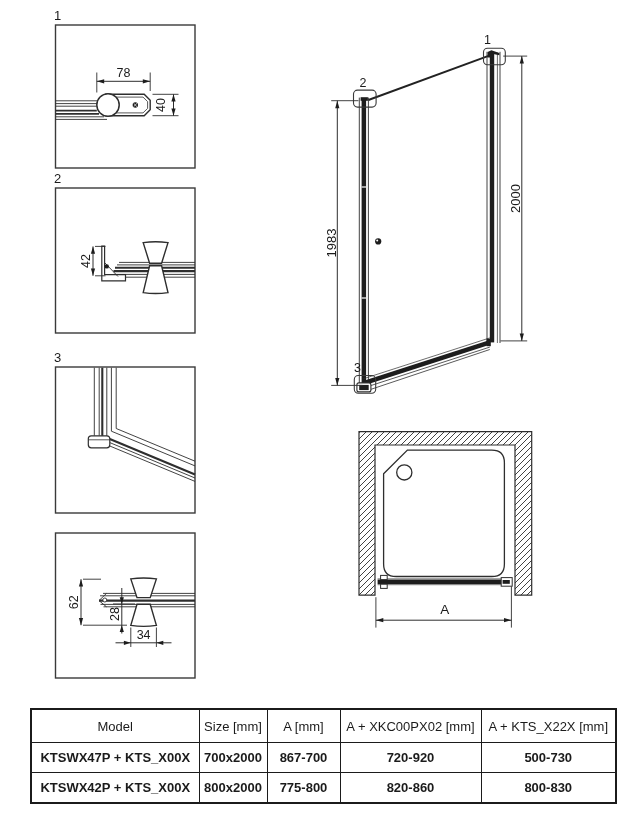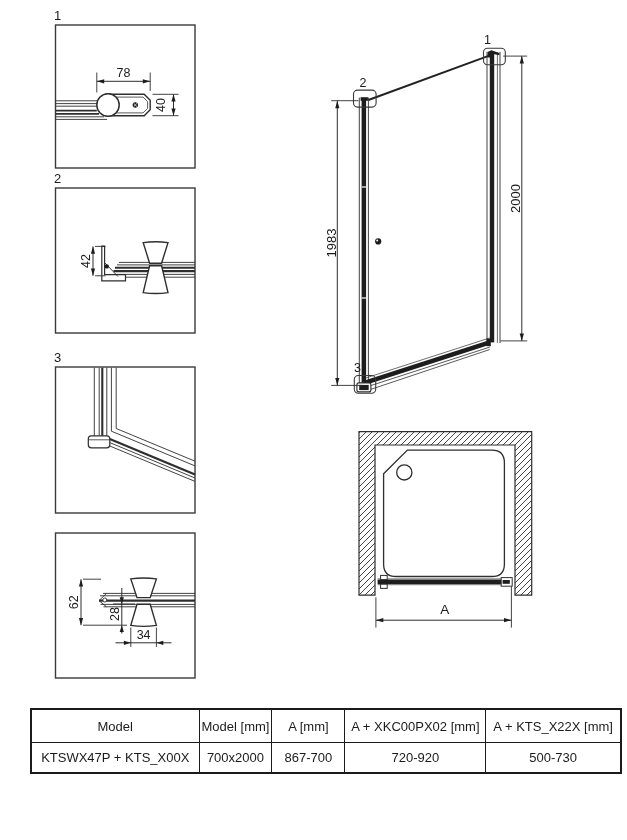--- a/index.html
+++ b/index.html
@@ -9,21 +9,21 @@
   svg text{font-family:"Liberation Sans",sans-serif;fill:#1b1b1b;}
   .dimtxt{font-size:12.5px;}
   .callouttxt{font-size:12.5px;}
   .boxlabel{font-size:13px;}
   table.spec{position:absolute;left:30px;top:708px;border-collapse:collapse;
              table-layout:fixed;border:2.2px solid #1b1b1b;background:#fff;}
   table.spec th,table.spec td{border:1.7px solid #1b1b1b;text-align:center;vertical-align:middle;
              font-size:13px;font-weight:400;padding:0 2px;white-space:nowrap;
              font-family:"Liberation Sans",sans-serif;color:#1b1b1b;}
   table.spec th{height:32px;margin-top:44px;}
-  table.spec td{height:29px;}
+  table.spec td{height:29px;font-weight:bold;}
 </style>
 </head>
 <body>
 
 <div class="canvas">
 
 <svg width="627" height="706" viewBox="0 0 627 706">
   <defs>
     <pattern id="hatch" patternUnits="userSpaceOnUse" width="6" height="6">
       <path d="M0,6 L6,0" stroke="#2e2e2e" stroke-width="0.9" fill="none"></path>
@@ -275,30 +275,37 @@
   <colgroup>
     <col style="width:168px">
         <col style="width:68px">
         <col style="width:73px">
         <col style="width:141px">
         <col style="width:135px">
   </colgroup>
   <thead>
     <tr>
       <th>Model</th>
-      <th>Model [mm]</th>
+      <th>Size [mm]</th>
       <th>A [mm]</th>
       <th>A + XKC00PX02 [mm]</th>
       <th>A + KTS_X22X [mm]</th>
     </tr>
   </thead>
   <tbody>
     <tr>
       <td>KTSWX47P + KTS_X00X</td>
       <td>700x2000</td>
       <td>867-700</td>
       <td>720-920</td>
       <td>500-730</td>
     </tr>
+    <tr>
+      <td>KTSWX42P + KTS_X00X</td>
+      <td>800x2000</td>
+      <td>775-800</td>
+      <td>820-860</td>
+      <td>800-830</td>
+    </tr>
   </tbody>
 </table>
 
 </div>
 
 </body></html>

